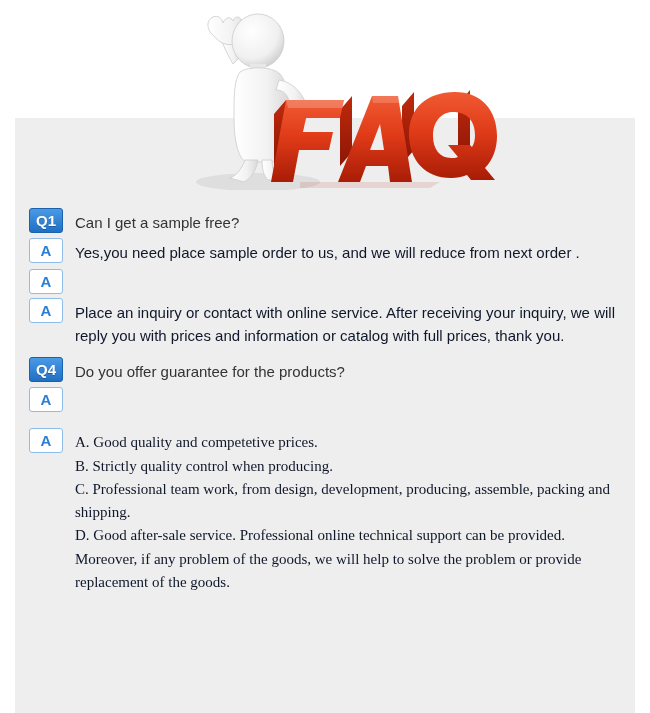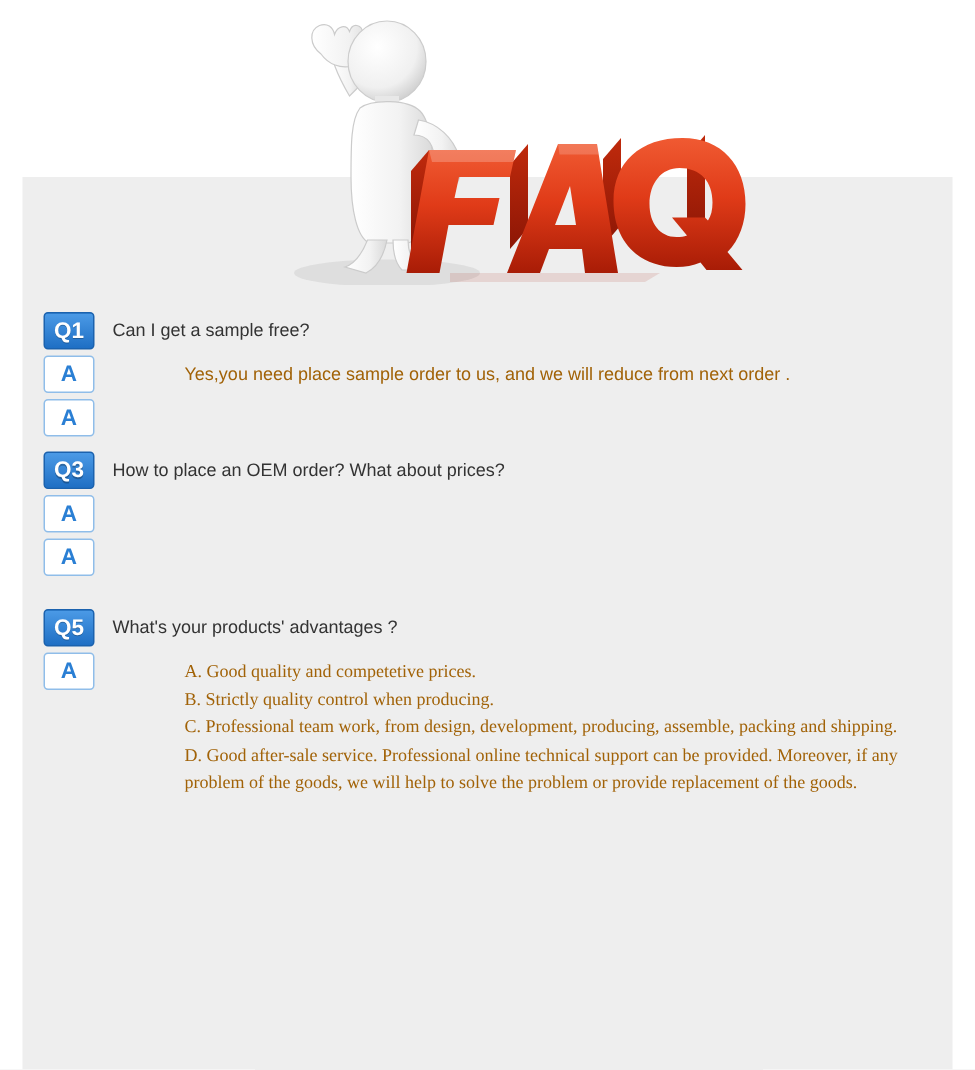--- a/index.html
+++ b/index.html
@@ -89,26 +89,26 @@
     text-shadow: 0 1px 0 rgba(0,0,0,0.25);
   }
   .badge.a {
     background: #ffffff;
     color: #2a7fd4;
     border: 1px solid #8fbde9;
   }
 
   .text {
     flex: 1 1 auto;
-    font-size: 12px;
+    font-size: 15px;
     line-height: 1.55;
     color: #333333;
     padding-top: 3px;
   }
-  .text.answer { color: #a16207; margin-left: 48px; }
+  .text.answer { color: #0f172a; }
   .text.multiline { white-space: pre-line; font-family: Liberation Serif, serif; }
 
   .spacer-gap { height: 10px; }
 </style>
 </head>
 <body>
 
 <div class="banner">
   <div class="banner-band"></div>
   <svg class="banner-art" viewBox="0 0 650 190">
@@ -197,42 +197,39 @@
     </div>
   </div>
 
   <div class="qa-block">
     <div class="row a-row">
       <div class="badge a">A</div>
     </div>
   </div>
 
   <div class="qa-block">
+    <div class="row a-row">
+      <div class="badge a">A</div>
+      <div class="text answer">Place an inquiry or contact with online service. After receiving your inquiry, we will reply you with prices and information or catalog with full prices, thank you.</div>
+    </div>
+  </div>
+
+  <div class="qa-block">
     <div class="row q-row">
-      <div class="badge q">Q3</div>
-      <div class="text question">How to place an OEM order? What about prices?</div>
-    </div>
-    <div class="row a-row">
-      <div class="badge a">A</div>
-    </div>
-  </div>
-
-  <div class="qa-block">
+      <div class="badge q">Q4</div>
+      <div class="text question">Do you offer guarantee for the products?</div>
+    </div>
     <div class="row a-row">
       <div class="badge a">A</div>
     </div>
   </div>
 
   <div class="spacer-gap"></div>
 
   <div class="qa-block">
-    <div class="row q-row">
-      <div class="badge q">Q5</div>
-      <div class="text question">What's your products' advantages ?</div>
-    </div>
     <div class="row a-row">
       <div class="badge a">A</div>
       <div class="text answer multiline">A. Good quality and competetive prices.
 B. Strictly quality control when producing.
 C. Professional team work, from design, development, producing, assemble, packing and shipping.
 D. Good after-sale service. Professional online technical support can be provided. Moreover, if any problem of the goods, we will help to solve the problem or provide replacement of the goods.</div>
     </div>
   </div>
 
 </div>

